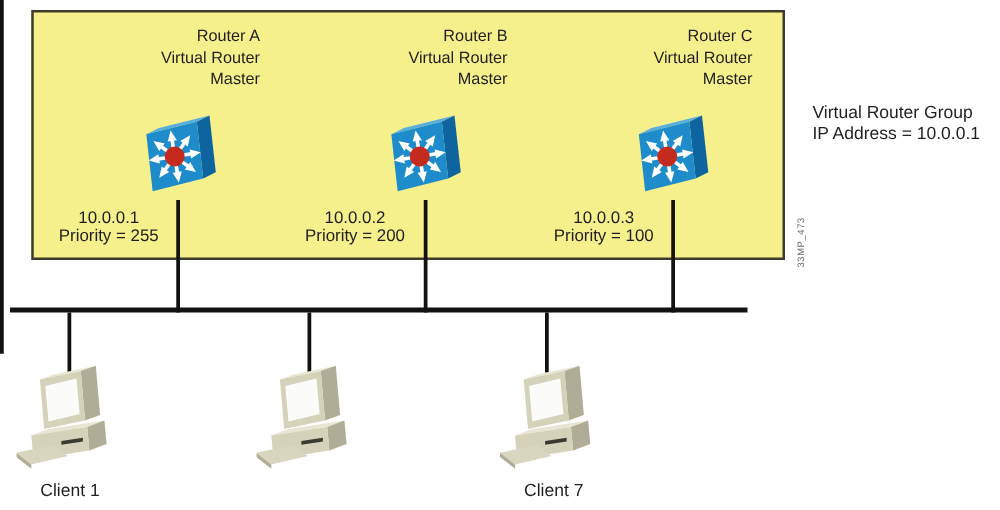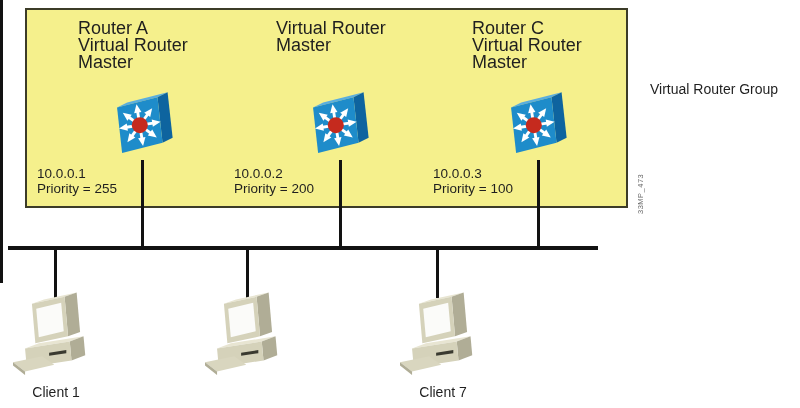--- a/index.html
+++ b/index.html
@@ -17,25 +17,25 @@
   .vline,.hline{position:absolute;background:var(--line_black);}
   
   #group-box{
     position:absolute;left:25px;top:8px;width:603px;height:200px;
     background:var(--group_box_fill);
     border:2px solid var(--group_box_border);
     box-sizing:border-box;
   }
   
   .router-title{
-    position:absolute;top:20px;width:130px;text-align:left;
-    font-size:18px;line-height:17px;color:var(--text_dark);
+    position:absolute;top:20px;width:130px;text-align:right;
+    font-size:13px;line-height:17px;color:var(--text_dark);
   }
   .router-addr{
-    position:absolute;top:166px;width:100px;text-align:left;
+    position:absolute;top:166px;width:100px;text-align:center;
     font-size:13.5px;line-height:15px;color:var(--text_dark);
   }
   
   #group-note{
     position:absolute;left:650px;top:81px;width:150px;
     font-size:14px;line-height:17px;color:var(--text_dark);
   }
   
   #figure-id{
     position:absolute;left:636px;top:214px;width:52px;
@@ -125,20 +125,21 @@
   </div>
   <svg class="abs" style="left:112px;top:87px" width="64" height="78">
       <use href="#sym-router"></use>
     </svg>
   <div class="router-addr" style="left:37px">
     <div>10.0.0.1</div>
     <div>Priority = 255</div>
   </div>
 
   <div class="router-title" style="left:276px">
+    <div>Router B</div>
     <div>Virtual Router</div>
     <div>Master</div>
   </div>
   <svg class="abs" style="left:308px;top:87px" width="64" height="78">
       <use href="#sym-router"></use>
     </svg>
   <div class="router-addr" style="left:234px">
     <div>10.0.0.2</div>
     <div>Priority = 200</div>
   </div>
@@ -151,20 +152,21 @@
   <svg class="abs" style="left:506px;top:87px" width="64" height="78">
       <use href="#sym-router"></use>
     </svg>
   <div class="router-addr" style="left:433px">
     <div>10.0.0.3</div>
     <div>Priority = 100</div>
   </div>
 
   <div id="group-note">
     <div>Virtual Router Group</div>
+    <div>IP Address = 10.0.0.1</div>
   </div>
 
   <div id="figure-id">33MP_473</div>
 
   <svg class="abs" style="left:13px;top:288px" width="86" height="95">
       <use href="#sym-computer"></use>
     </svg>
   <div class="client-label" style="left:13px">Client 1</div>
 
   <svg class="abs" style="left:205px;top:288px" width="86" height="95">

